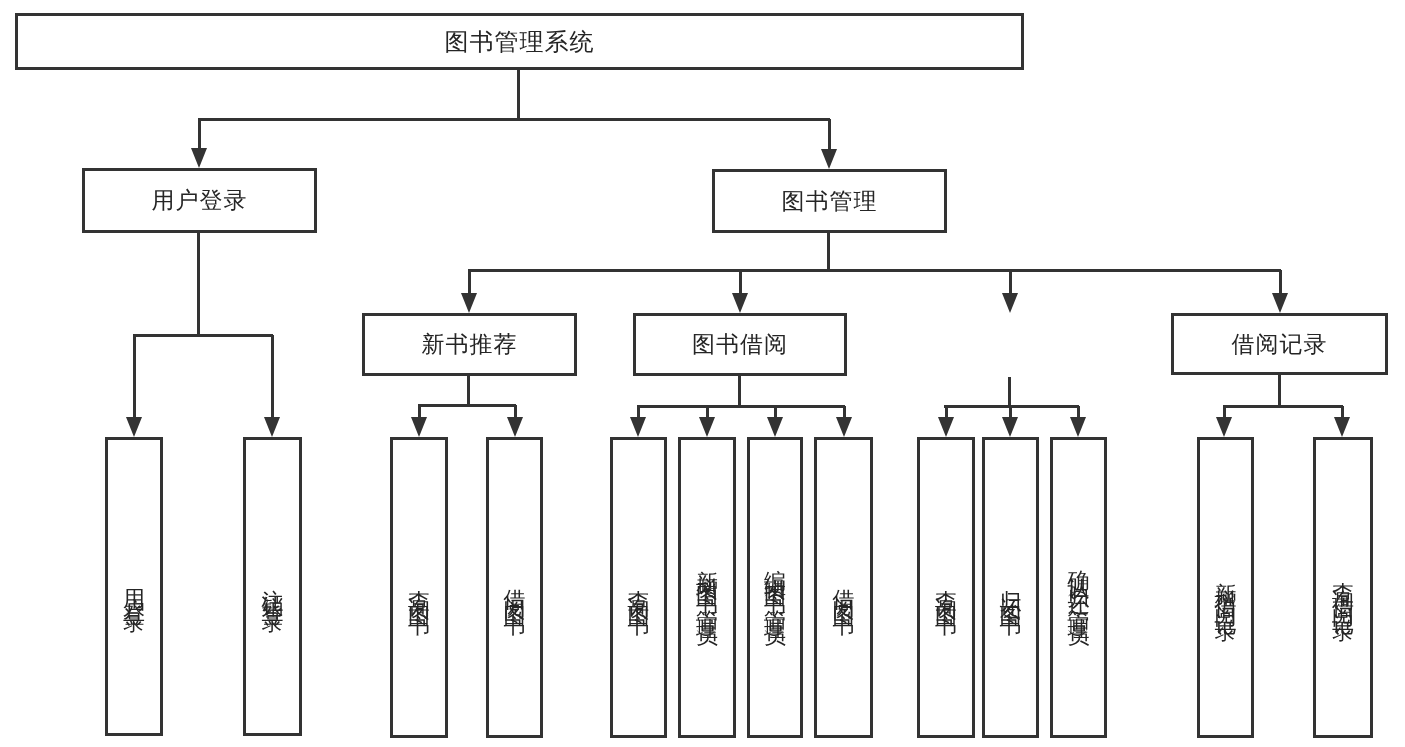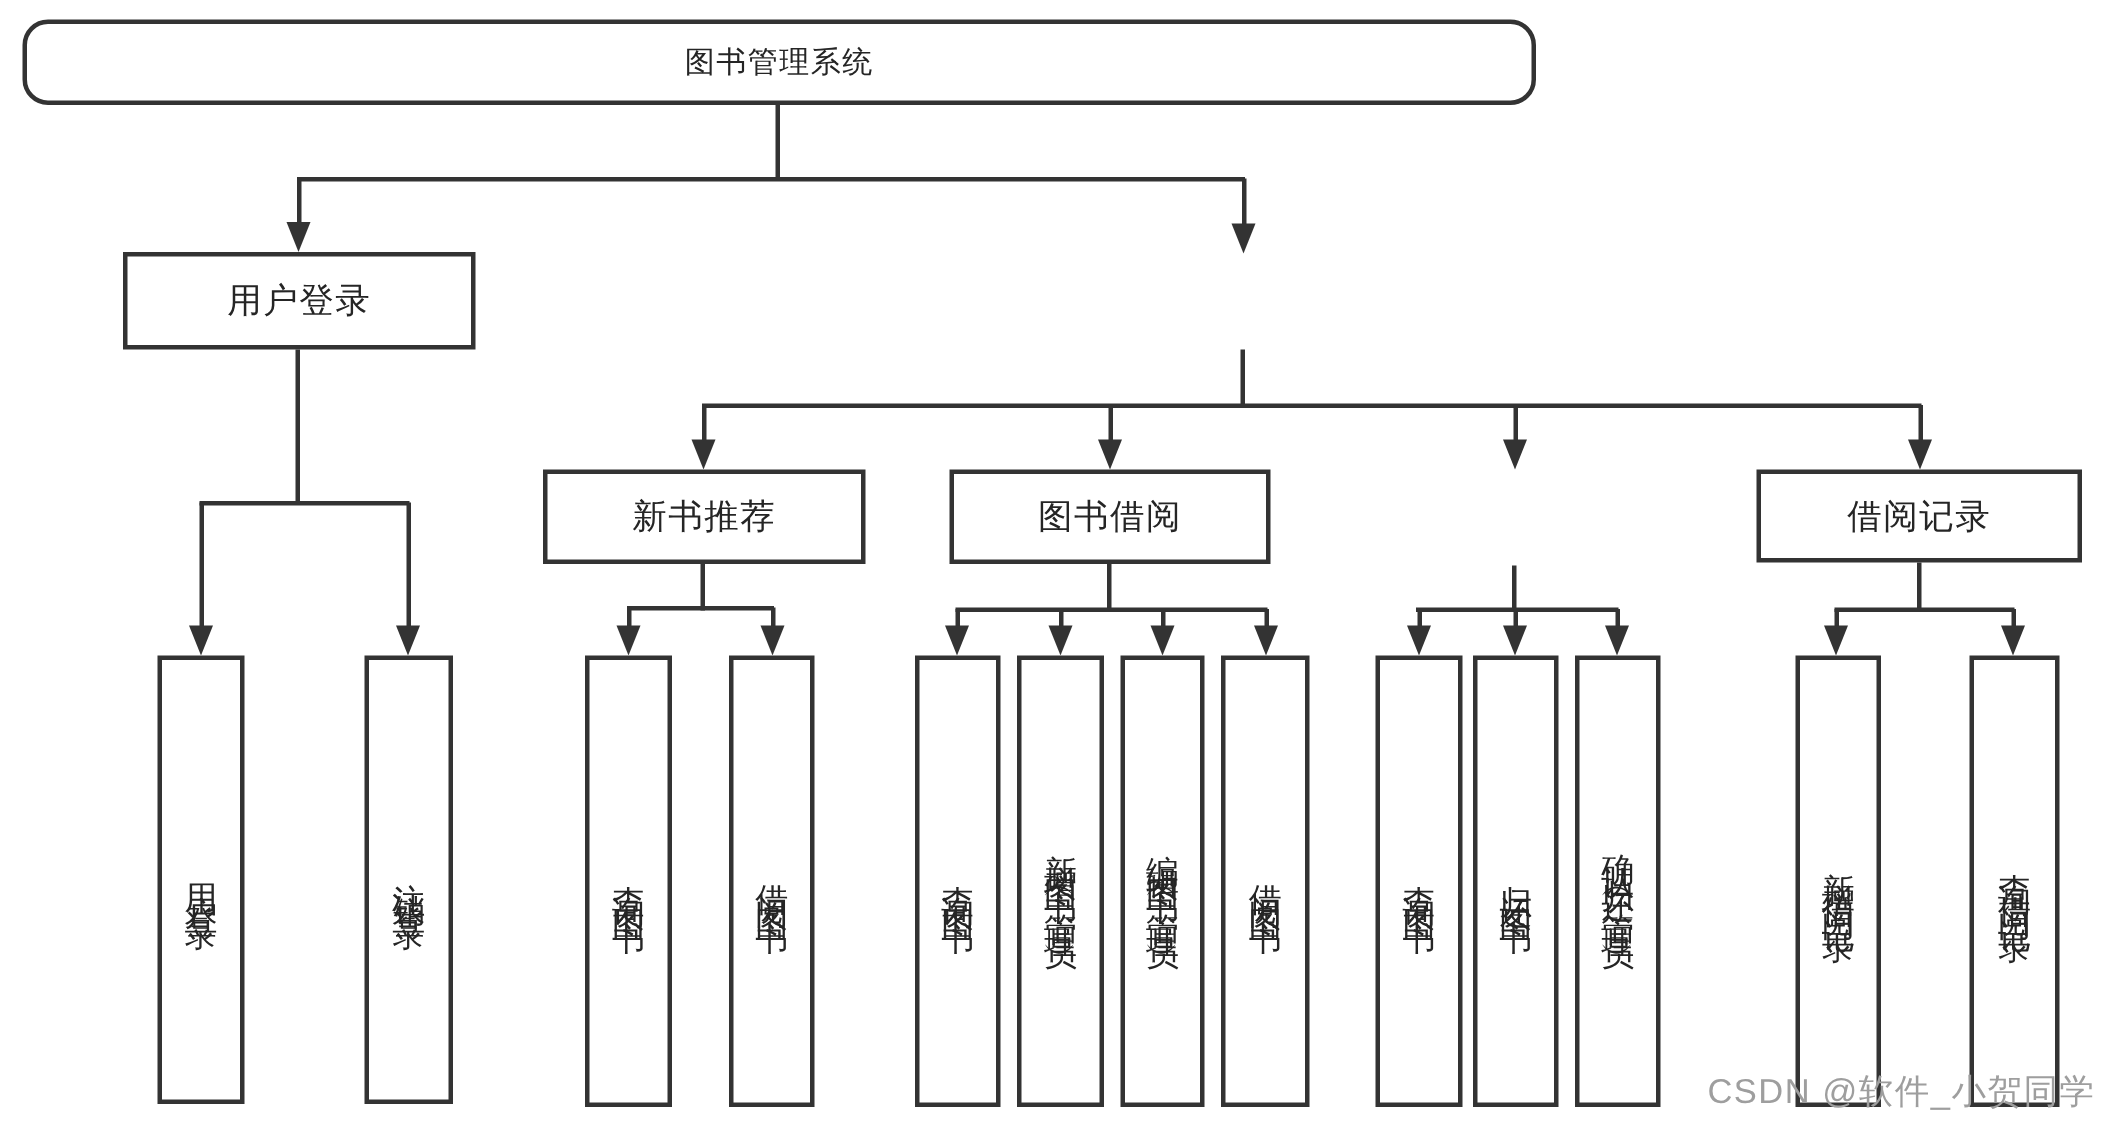--- a/index.html
+++ b/index.html
@@ -23,21 +23,21 @@
     border: 3px solid var(--line);
     background: #ffffff;
     display: flex;
     align-items: center;
     justify-content: center;
     color: var(--text);
     font-size: 23px;
     letter-spacing: 1px;
     white-space: nowrap;
   }
-  .box.title { font-size: 20px; border-radius: 17px; }
+  .box.title { font-size: 24px; }
   .vbox {
     position: absolute;
     box-sizing: border-box;
     border: 3px solid var(--line);
     background: #ffffff;
     display: flex;
     align-items: center;
     justify-content: center;
     color: var(--text);
   }
@@ -88,20 +88,21 @@
 <div class="canvas">
 
   <div class="box title" style="left:15px; top:13px; width:1009px; height:57px;">图书管理系统</div>
 
   <div class="vline" style="left:517px; top:70px; height:50px;"></div>
   <div class="hline" style="left:198px; top:118px; width:632px;"></div>
   <div class="arrow" style="left:191px; top:119px; height:49px;"></div>
   <div class="arrow" style="left:821px; top:119px; height:50px;"></div>
 
   <div class="box" style="left:82px; top:168px; width:235px; height:65px;">用户登录</div>
+  <div class="box" style="left:712px; top:169px; width:235px; height:64px;">图书管理</div>
 
   <div class="vline" style="left:197px; top:233px; height:103px;"></div>
   <div class="hline" style="left:133px; top:334px; width:140px;"></div>
   <div class="arrow" style="left:126px; top:335px; height:102px;"></div>
   <div class="arrow" style="left:264px; top:335px; height:102px;"></div>
 
   <div class="vline" style="left:827px; top:233px; height:38px;"></div>
   <div class="hline" style="left:468px; top:269px; width:813px;"></div>
   <div class="arrow" style="left:461px; top:270px; height:43px;"></div>
   <div class="arrow" style="left:732px; top:270px; height:43px;"></div>
@@ -172,15 +173,14 @@
     <span>确认归还（管理员）</span>
   </div>
 
   <div class="vbox" style="left:1197px; top:437px; width:57px; height:301px;">
     <span>新增借阅记录</span>
   </div>
   <div class="vbox" style="left:1313px; top:437px; width:60px; height:301px;">
     <span>查询借阅记录</span>
   </div>
 
-  <div class="watermark">CSDN @软件_小贺同学</div>
 
 </div>
 
 </body></html>

